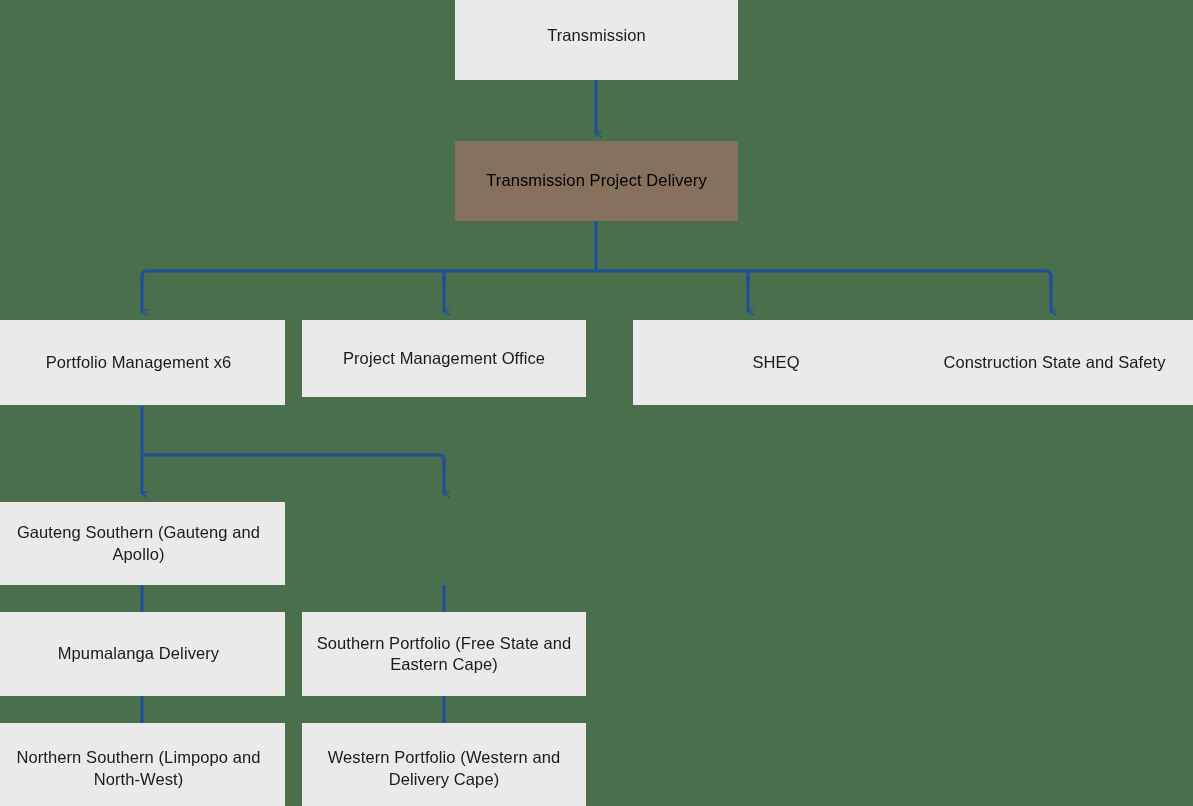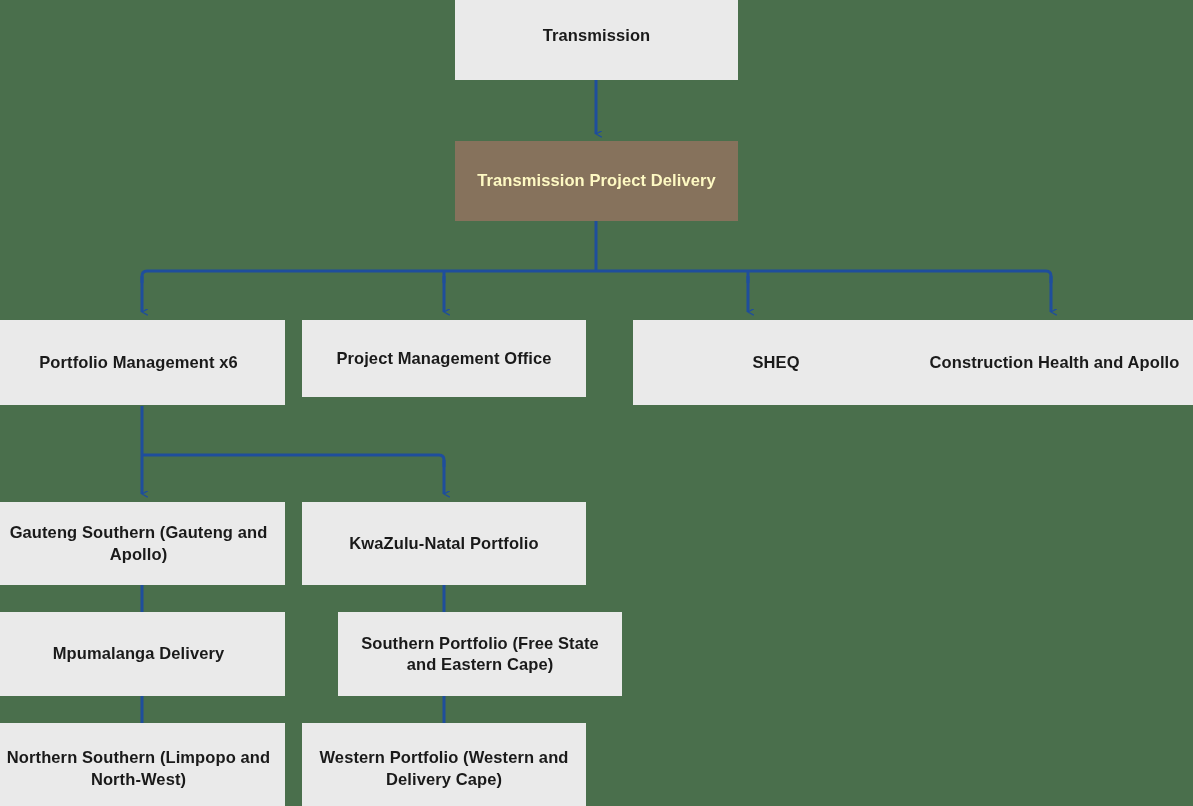--- a/index.html
+++ b/index.html
@@ -11,41 +11,40 @@
     width: 1193px;
     height: 806px;
     overflow: hidden;
     font-family: "Liberation Sans", sans-serif;
   }
   #chart-canvas {
     position: relative;
     width: 1193px;
     height: 806px;
     background: #4A6F4C;
-    font-weight: bold;
   }
   .node {
     position: absolute;
     box-sizing: border-box;
     display: flex;
     align-items: center;
     justify-content: center;
     text-align: center;
     padding: 4px 10px;
     line-height: 1.30;
     font-size: 16.5px;
     letter-spacing: 0.1px;
   }
   .node-light {
     background: #EAEAEA;
     color: #1A1A1A;
   }
   .node-brown {
     background: #86725C;
-    color: #fef9c3;
+    color: #000000;
   }
   .node span {
     display: block;
   }
   #connector-layer {
     position: absolute;
     left: 0;
     top: 0;
     width: 1193px;
     height: 806px;
@@ -106,36 +105,33 @@
 
   <div class="node node-light" style="left:302px; top:320px; width:284px; height:77px;">
     <span>Project Management Office</span>
   </div>
 
   <div class="node node-light" style="left:605px; top:320px; width:286px; height:85px;margin-left:28px;">
     <span>SHEQ</span>
   </div>
 
   <div class="node node-light" style="left:908px; top:320px; width:293px; height:85px;">
-    <span>Construction Health and Apollo</span>
+    <span>Construction State and Safety</span>
   </div>
 
   <div class="node node-light" style="left:-8px; top:502px; width:293px; height:83px;">
     <span>Gauteng Southern (Gauteng and Apollo)</span>
   </div>
 
-  <div class="node node-light" style="left:302px; top:502px; width:284px; height:83px;">
-    <span>KwaZulu-Natal Portfolio</span>
-  </div>
 
   <div class="node node-light" style="left:-8px; top:612px; width:293px; height:84px;">
     <span>Mpumalanga Delivery</span>
   </div>
 
-  <div class="node node-light" style="left:302px; top:612px; width:284px; height:84px;margin-left:36px;">
+  <div class="node node-light" style="left:302px; top:612px; width:284px; height:84px;">
     <span>Southern Portfolio (Free State and Eastern Cape)</span>
   </div>
 
   <div class="node node-light" style="left:-8px; top:723px; width:293px; height:91px;">
     <span>Northern Southern (Limpopo and North-West)</span>
   </div>
 
   <div class="node node-light" style="left:302px; top:723px; width:284px; height:91px;">
     <span>Western Portfolio (Western and Delivery Cape)</span>
   </div>

